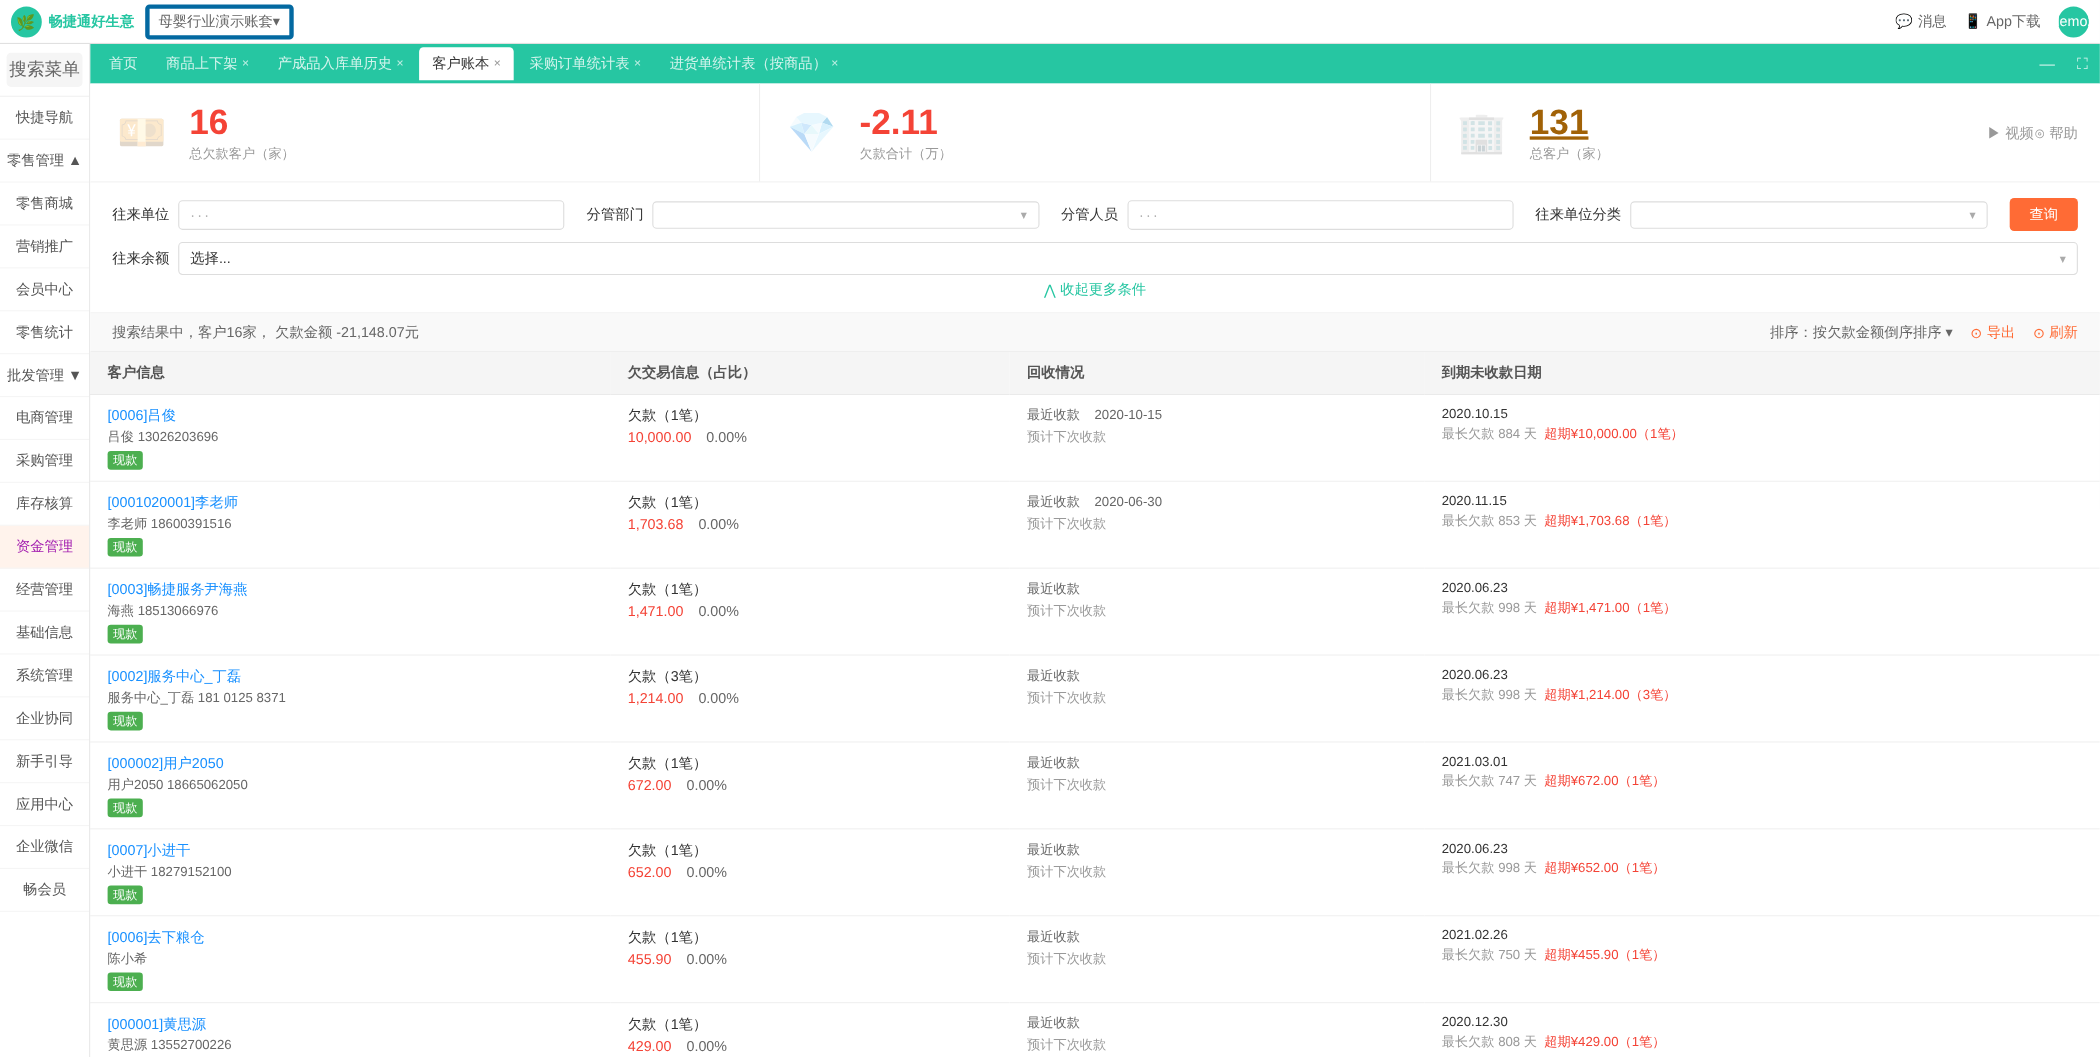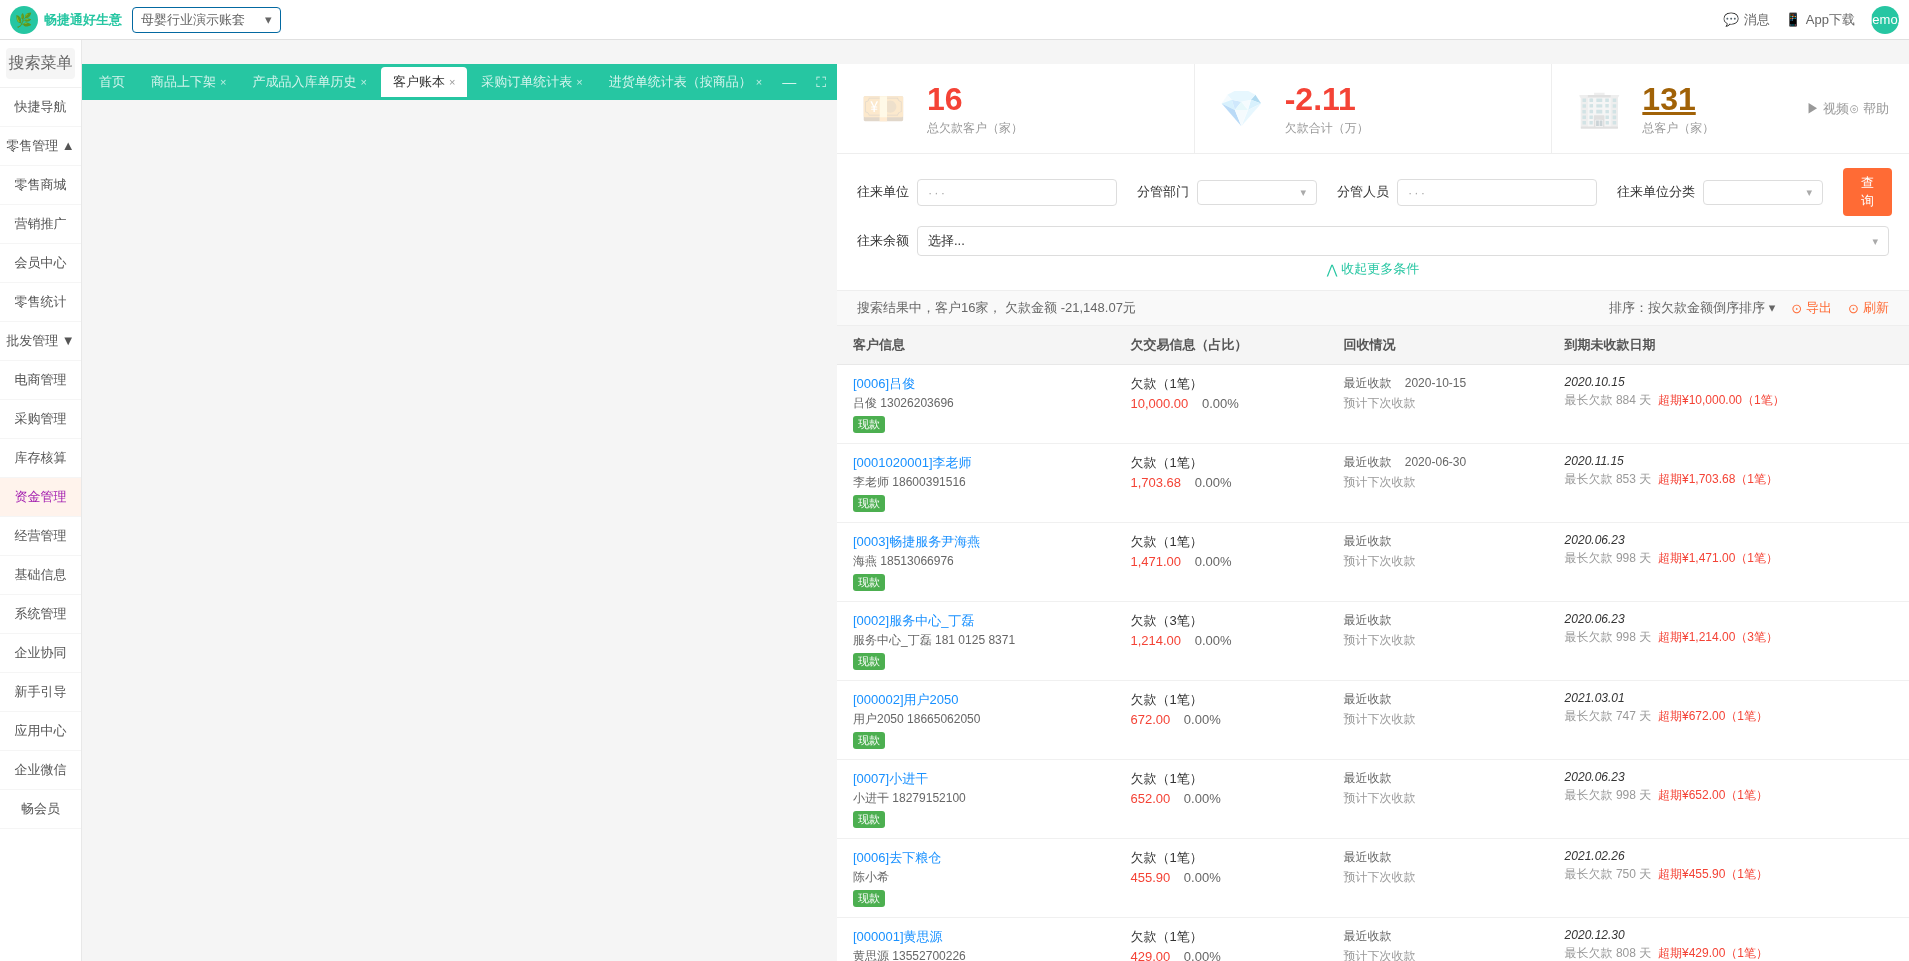--- a/index.html
+++ b/index.html
@@ -5,21 +5,21 @@
     * { box-sizing: border-box; margin: 0; padding: 0; font-family: 'Microsoft YaHei', Arial, sans-serif; font-size: 13px; }
     body { background: #f5f5f5; color: #333; overflow: hidden; height: 961px; }
 
     
     .app-container { display: flex; flex-direction: column; height: 961px; }
     .top-bar { height: 40px; background: #fff; display: flex; align-items: center; padding: 0 10px; border-bottom: 1px solid #e0e0e0; justify-content: space-between; }
     .top-bar-left { display: flex; align-items: center; gap: 10px; }
     .logo-area { display: flex; align-items: center; gap: 6px; }
     .logo-icon { width: 28px; height: 28px; background: #26c6a2; border-radius: 50%; display: flex; align-items: center; justify-content: center; color: white; font-size: 14px; }
     .logo-text { font-size: 13px; color: #26c6a2; font-weight: bold; }
-    .company-selector { display: flex; align-items: center; gap: 20px; color: #666; font-size: 12px; border: 1px solid #0369a1; border-radius: 4px; padding: 3px 8px; cursor: pointer; }
+    .company-selector { display: flex; align-items: center; gap: 0; color: #666; font-size: 12px; border: 4px solid #0369a1; border-radius: 4px; padding: 3px 8px; cursor: pointer; }
     .top-bar-right { display: flex; align-items: center; gap: 16px; }
     .top-bar-btn { display: flex; align-items: center; gap: 4px; color: #666; cursor: pointer; font-size: 12px; }
     .avatar { width: 28px; height: 28px; border-radius: 50%; background: #26c6a2; display: flex; align-items: center; justify-content: center; color: white; font-size: 12px; }
 
     .main-layout { display: flex; flex: 1; overflow: hidden; }
 
     
     .sidebar { width: 82px; background: #fff; border-right: 1px solid #e8e8e8; display: flex; flex-direction: column; overflow-y: auto; }
     .sidebar-search { padding: 8px 6px; border-bottom: 1px solid #f0f0f0; }
     .sidebar-search-btn { width: 100%; background: #f5f5f5; border: none; border-radius: 4px; padding: 5px 0; color: #666; font-size: 16px; cursor: pointer; text-align: center; }
@@ -80,21 +80,21 @@
     tbody tr { border-bottom: 1px solid #f0f0f0; }
     tbody td { padding: 10px 16px; vertical-align: top; font-size: 12px; }
     .customer-name { color: #1890ff; font-size: 13px; font-weight: 500; cursor: pointer; }
     .customer-phone { color: #666; font-size: 12px; margin-top: 2px; }
     .tag-now { background: #4caf50; color: white; font-size: 11px; padding: 1px 5px; border-radius: 3px; margin-top: 4px; display: inline-block; }
     .debt-count { color: #333; margin-bottom: 3px; }
     .debt-amount { color: #f44336; font-size: 13px; font-weight: 500; }
     .debt-percent { color: #666; margin-left: 10px; }
     .recovery-date { color: #666; font-size: 12px; }
     .recovery-next { color: #999; font-size: 12px; margin-top: 3px; }
-    .overdue-date { color: #333; font-size: 12px; font-style: italic; }
+    .overdue-date { color: #333; font-size: 12px; }
     .overdue-days { color: #999; font-size: 12px; margin-top: 3px; }
     .overdue-amount { color: #f44336; font-size: 12px; cursor: pointer; }
 
     
     ::-webkit-scrollbar { width: 6px; height: 6px; }
     ::-webkit-scrollbar-track { background: #f1f1f1; }
     ::-webkit-scrollbar-thumb { background: #ccc; border-radius: 3px; }
 
     .highlight-num { font-size: 32px; font-weight: bold; color: #a16207; text-decoration: underline; }
   </style>
@@ -187,21 +187,21 @@
         <div>应用中心</div>
       </div>
       <div class="sidebar-nav-item">
         <div>企业微信</div>
       </div>
       <div class="sidebar-nav-item">
         <div>畅会员</div>
       </div>
     </div>
 
-    <div style="flex:1; display:flex; overflow:hidden;margin-top:24px;">
+    <div style="flex:1; display:flex; flex-direction:column; overflow:hidden;">
 
       <div class="tab-bar">
         <div class="tab-item">
           <span>首页</span>
         </div>
         <div class="tab-item">
           <span>商品上下架</span>
           <span class="tab-close">×</span>
         </div>
         <div class="tab-item">

